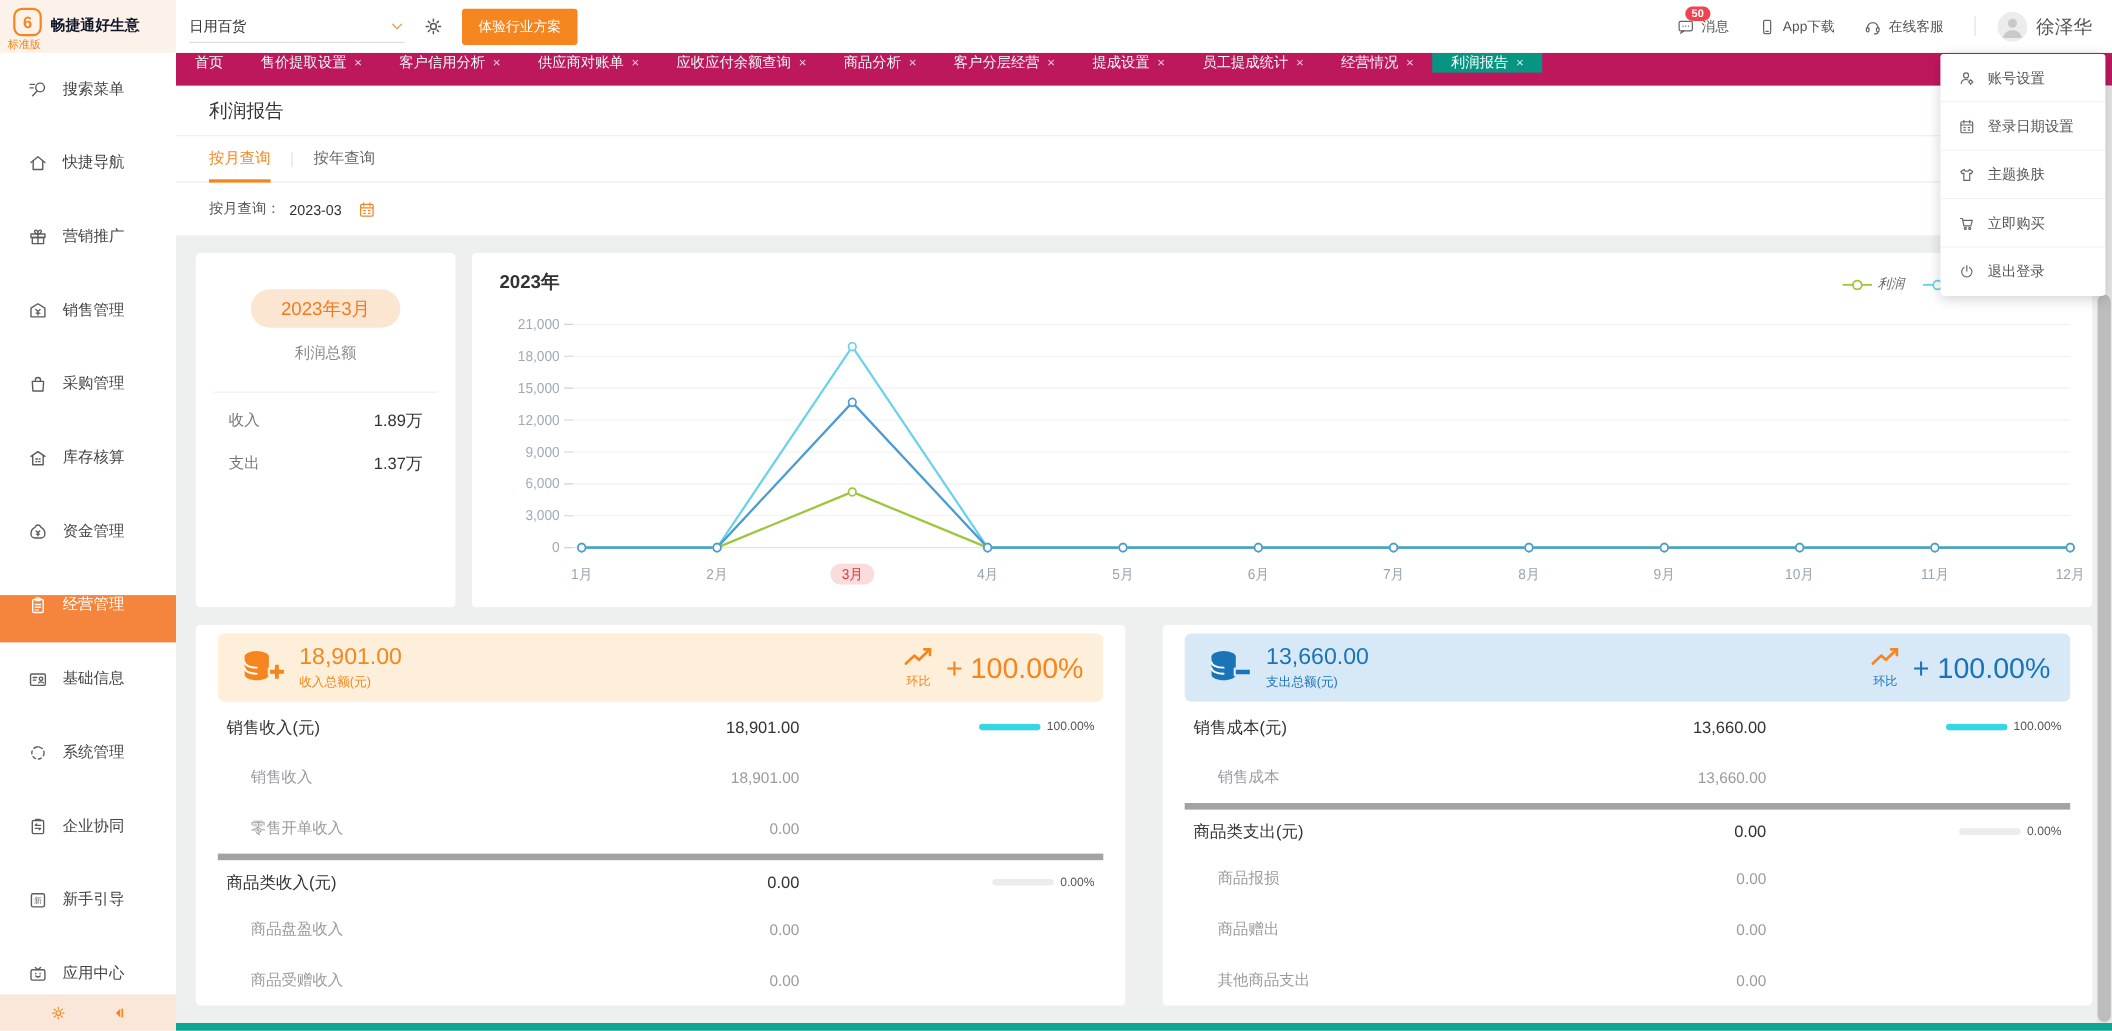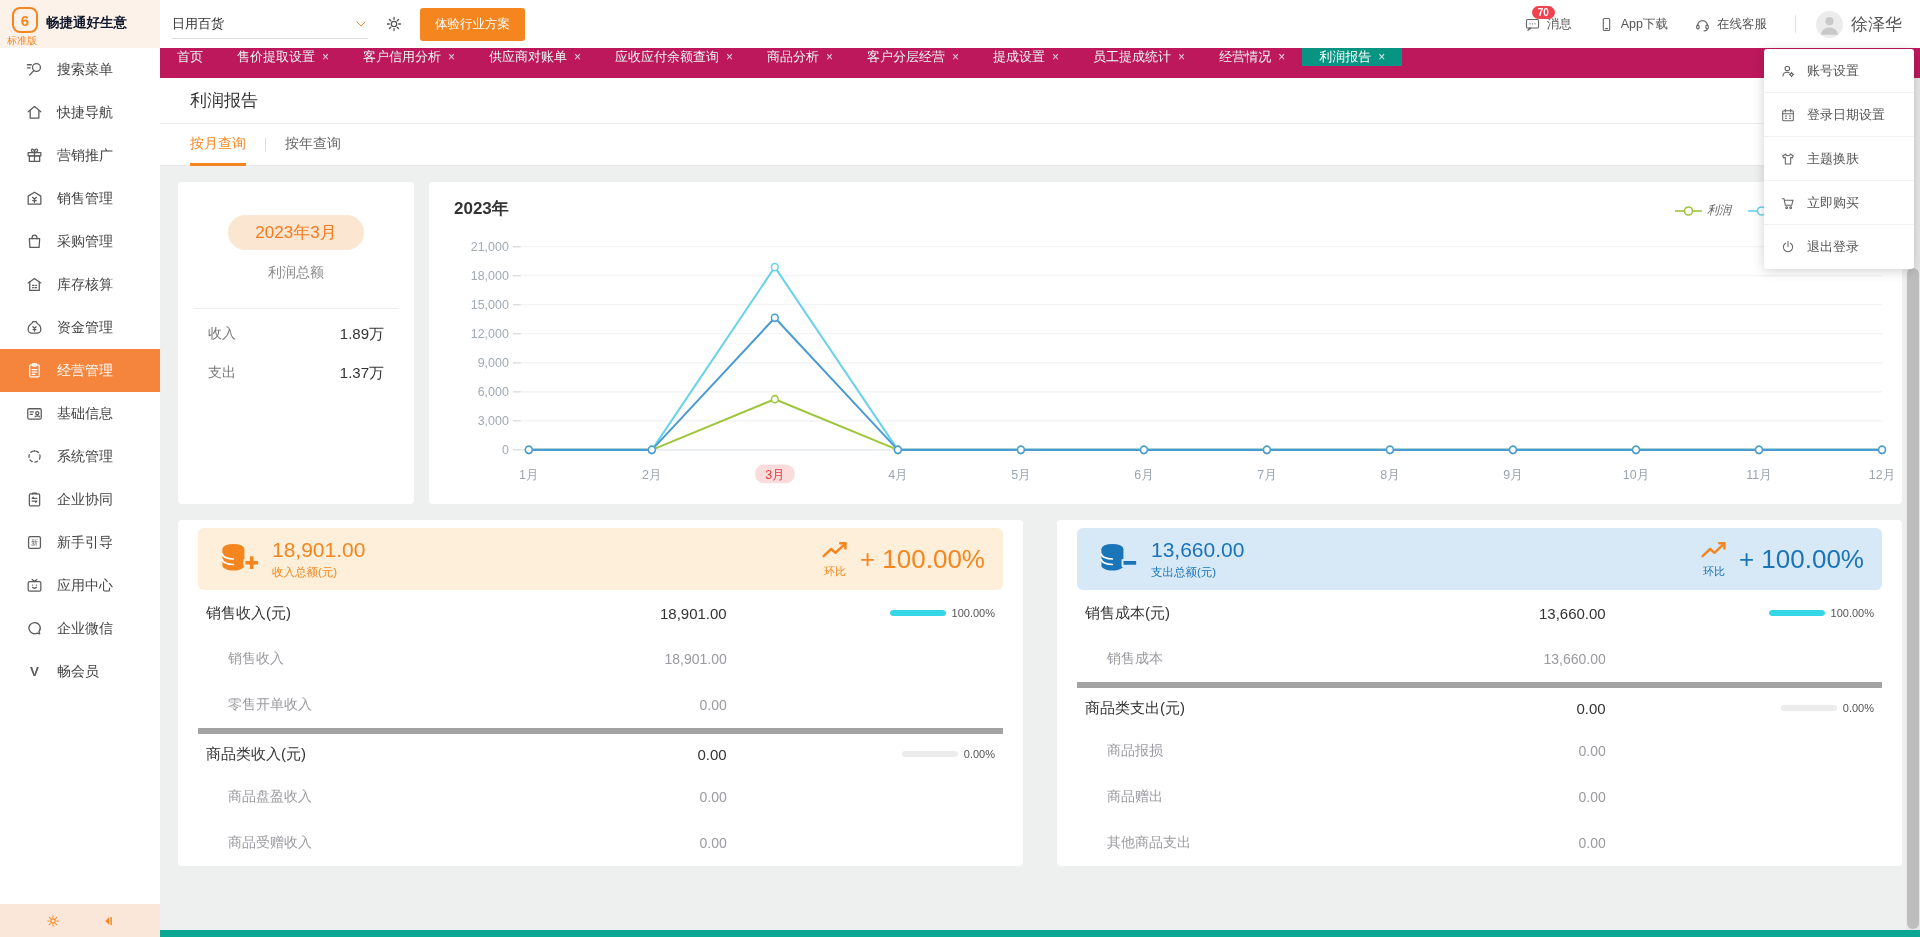--- a/index.html
+++ b/index.html
@@ -29,21 +29,21 @@
   .top-item .ico { width:17px; height:17px; color:#666; }
   .top-item .lbl { font-size:12.5px; color:#555; }
   .badge { position:absolute; top:-10px; left:8px; background:#f0434f; color:#fff; font-size:10px;
     border-radius:9px; padding:1px 6px; font-weight:bold; }
   .top-divider { width:1px; height:18px; background:#e0e0e0; margin:0 20px 0 2px; }
   .avatar { width:27px; height:27px; border-radius:50%; background:#ececec; overflow:hidden; flex:none; }
   .username { font-size:17px; color:#555; margin:0 18px 0 8px; cursor:pointer; }
 
   
   .sidebar { position:absolute; left:0; top:48px; bottom:0; width:160px; background:#fff; z-index:30; }
-  .side-item { height:43px; display:flex; align-items:center; padding-left:25px; gap:13px; cursor:pointer; }
+  .side-item { height:43px; display:flex; padding-left:25px; gap:13px; cursor:pointer;margin-top:24px; }
   .side-item .ico { width:19px; height:19px; color:#5c5c5c; flex:none; }
   .side-item .lbl { font-size:14px; color:#444; }
   .side-item.active { background:#f5843d; }
   .side-item.active .ico, .side-item.active .lbl { color:#fff; }
   .sidebar-footer { position:absolute; left:0; right:0; bottom:0; height:33px; background:#fbe7d9;
     display:flex; align-items:center; justify-content:space-around; padding:0 25px; }
   .sidebar-footer .ico { width:16px; height:16px; color:#f5861f; cursor:pointer; }
 
   
   .main { position:absolute; left:160px; top:48px; right:0; bottom:0; }
@@ -161,21 +161,21 @@
     <span class="ico">
         <svg viewBox="0 0 24 24" fill="none" stroke="currentColor" stroke-width="1.6" stroke-linecap="round" stroke-linejoin="round">
           <rect x="3.5" y="5" width="17" height="12" rx="2"></rect>
           <path d="M7.5 17l-2 3.2 4.4-3.2"></path>
           <circle cx="8.5" cy="11" r=".9" fill="currentColor" stroke="none"></circle>
           <circle cx="12" cy="11" r=".9" fill="currentColor" stroke="none"></circle>
           <circle cx="15.5" cy="11" r=".9" fill="currentColor" stroke="none"></circle>
         </svg>
       </span>
     <span class="lbl">消息</span>
-    <span class="badge">70</span>
+    <span class="badge">50</span>
   </div>
   <div class="top-item">
     <span class="ico">
         <svg viewBox="0 0 24 24" fill="none" stroke="currentColor" stroke-width="1.6" stroke-linecap="round" stroke-linejoin="round">
           <rect x="7.5" y="3.5" width="9" height="17" rx="1.6"></rect>
           <path d="M10.5 17.8h3"></path>
         </svg>
       </span>
     <span class="lbl">App下载</span>
   </div>
@@ -414,20 +414,31 @@
     <div class="title-row">
       <span class="page-title">利润报告</span>
     </div>
 
     <div class="subtabs-row" id="subtabs">
         <div class="subtab active">按月查询</div>
         <div class="subtab-divider"></div>
         <div class="subtab">按年查询</div>
       </div>
 
+    <div class="filter-row">
+      <span class="filter-label">按月查询：</span>
+      <span class="filter-value">2023-03</span>
+      <span class="ico">
+          <svg viewBox="0 0 24 24" fill="none" stroke="currentColor" stroke-width="1.6" stroke-linecap="round" stroke-linejoin="round">
+            <rect x="4" y="5.5" width="16" height="15" rx="1.5"></rect>
+            <path d="M8 3.5v4M16 3.5v4M4 10h16"></path>
+            <path d="M8 13.5h2M14 13.5h2M8 17h2M14 17h2"></path>
+          </svg>
+        </span>
+    </div>
 
     <div class="cards-row">
       <div class="summary-card">
         <span class="period-pill">2023年3月</span>
         <div class="profit-label">利润总额</div>
         <hr class="summary-hr">
         <div id="sum-rows">
             <div class="sum-row">
               <span class="lbl">收入</span>
               <span class="val">1.89万</span>

